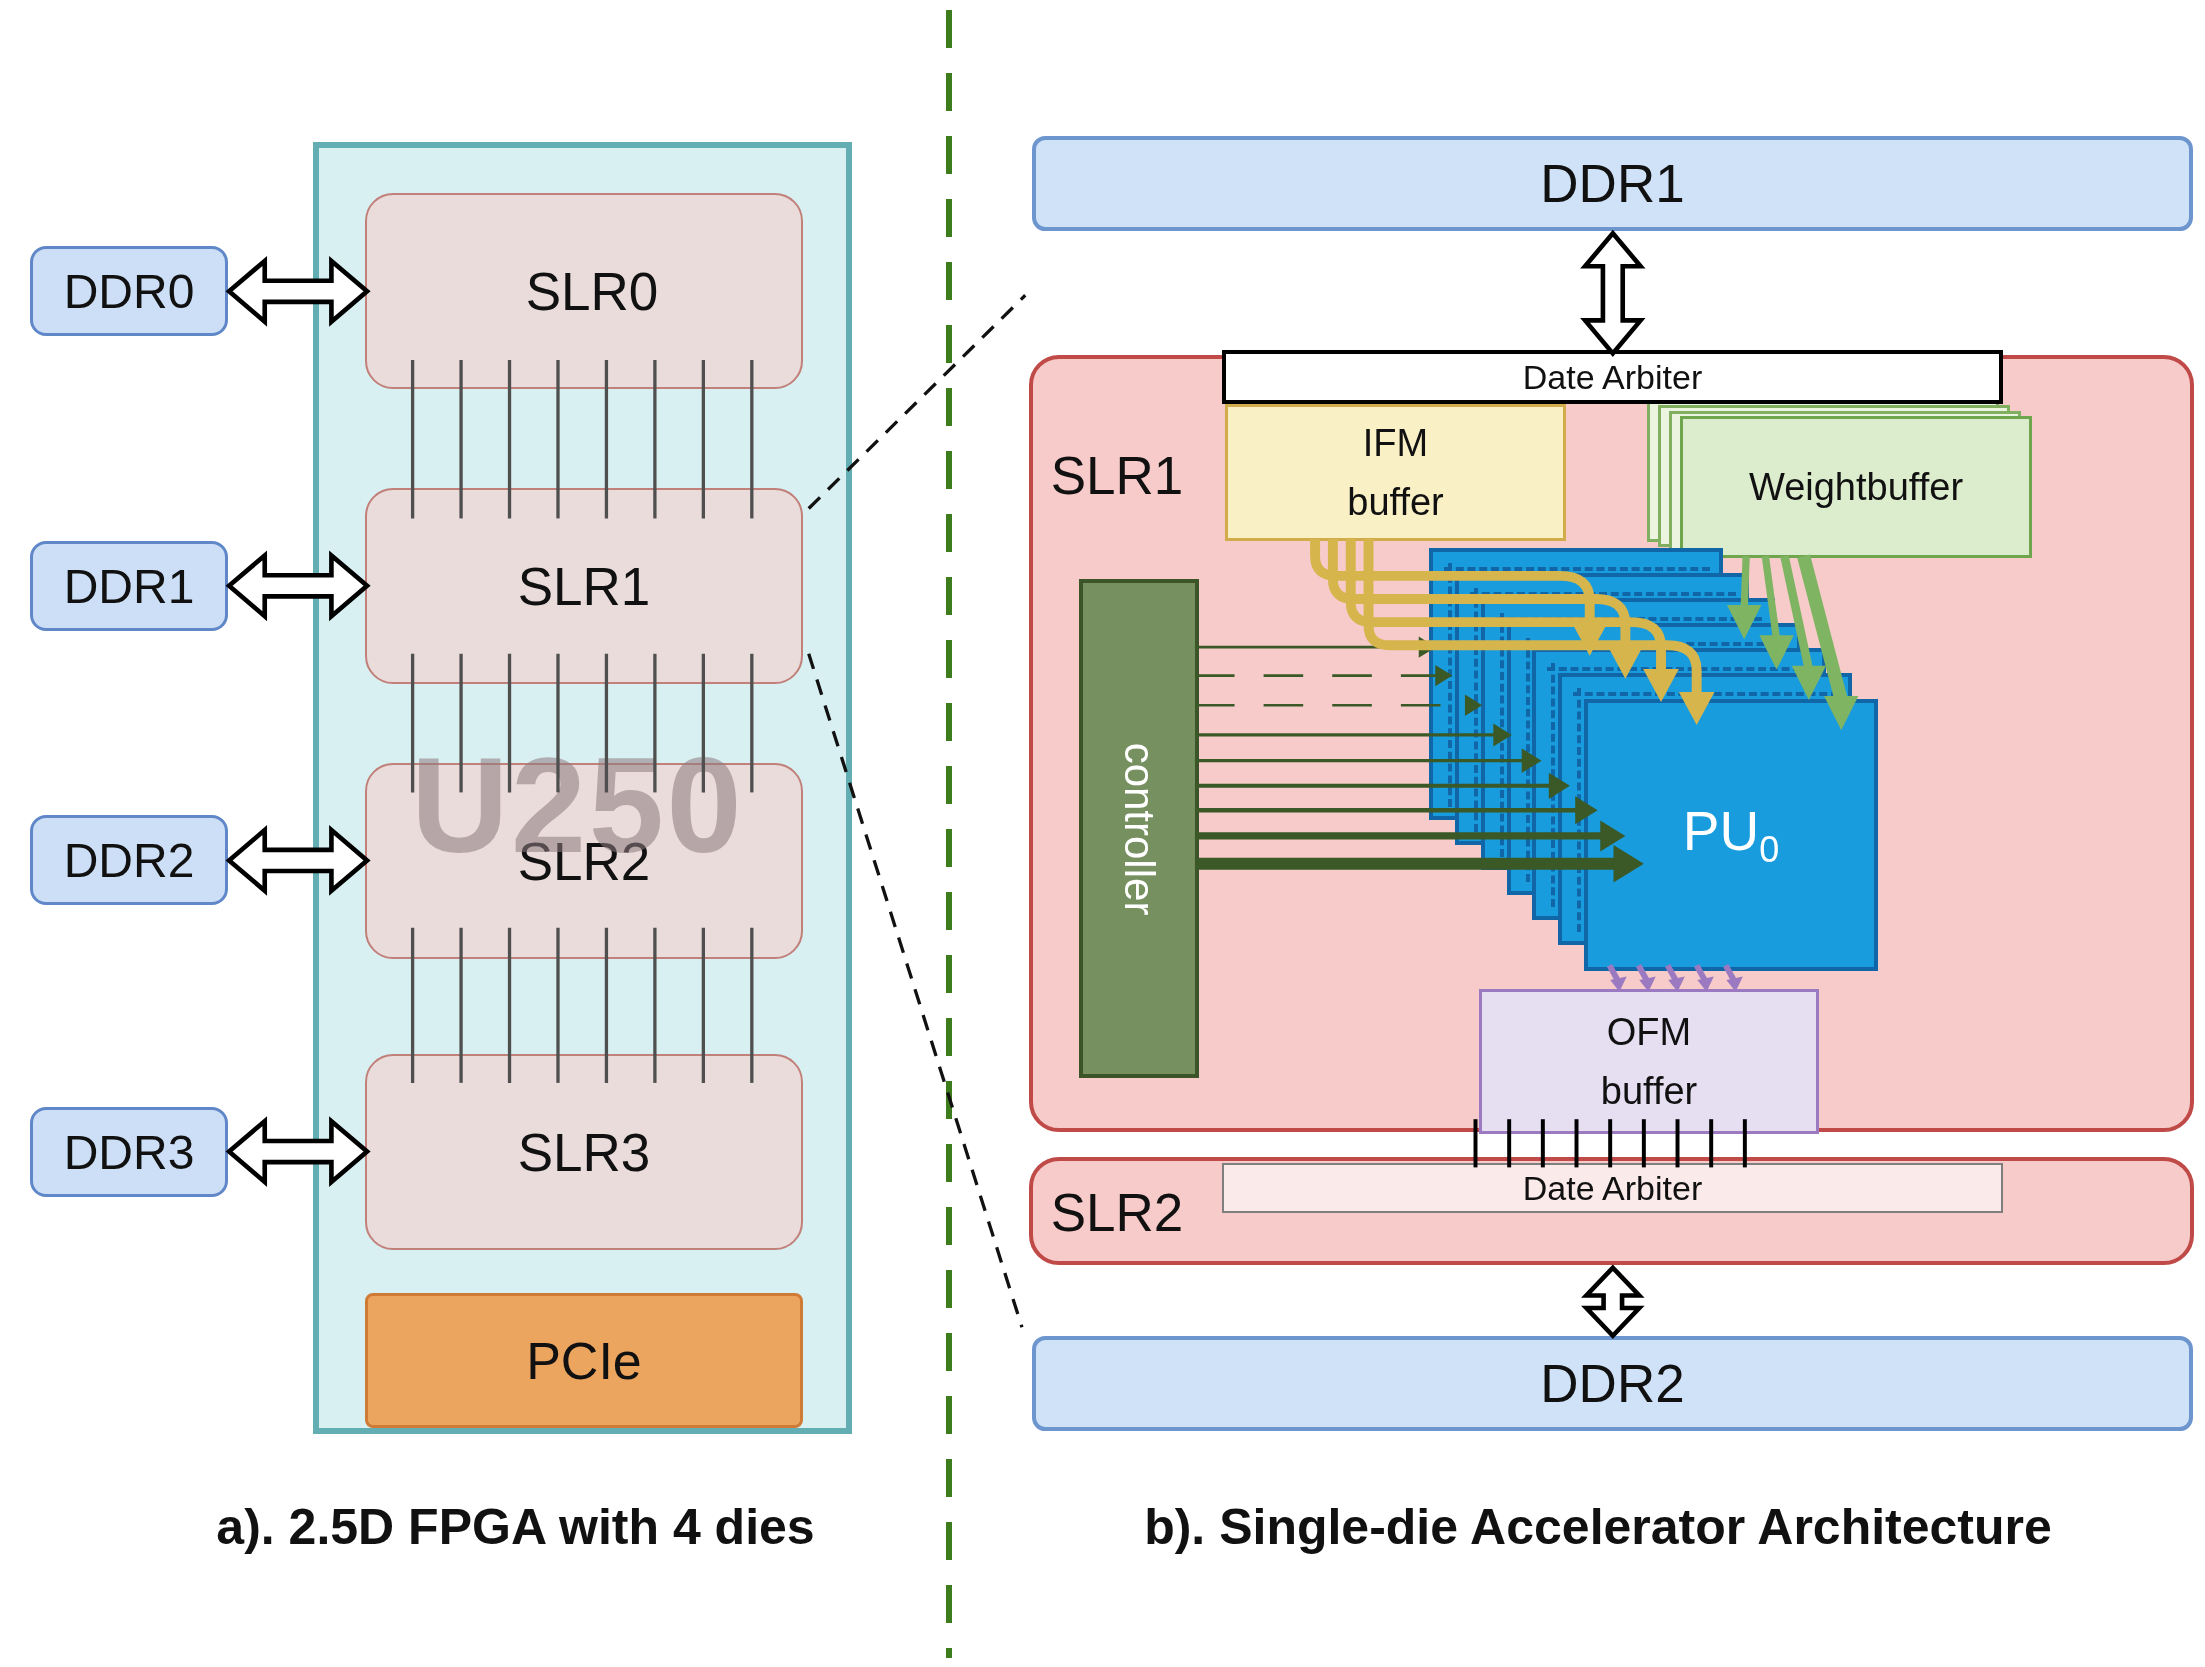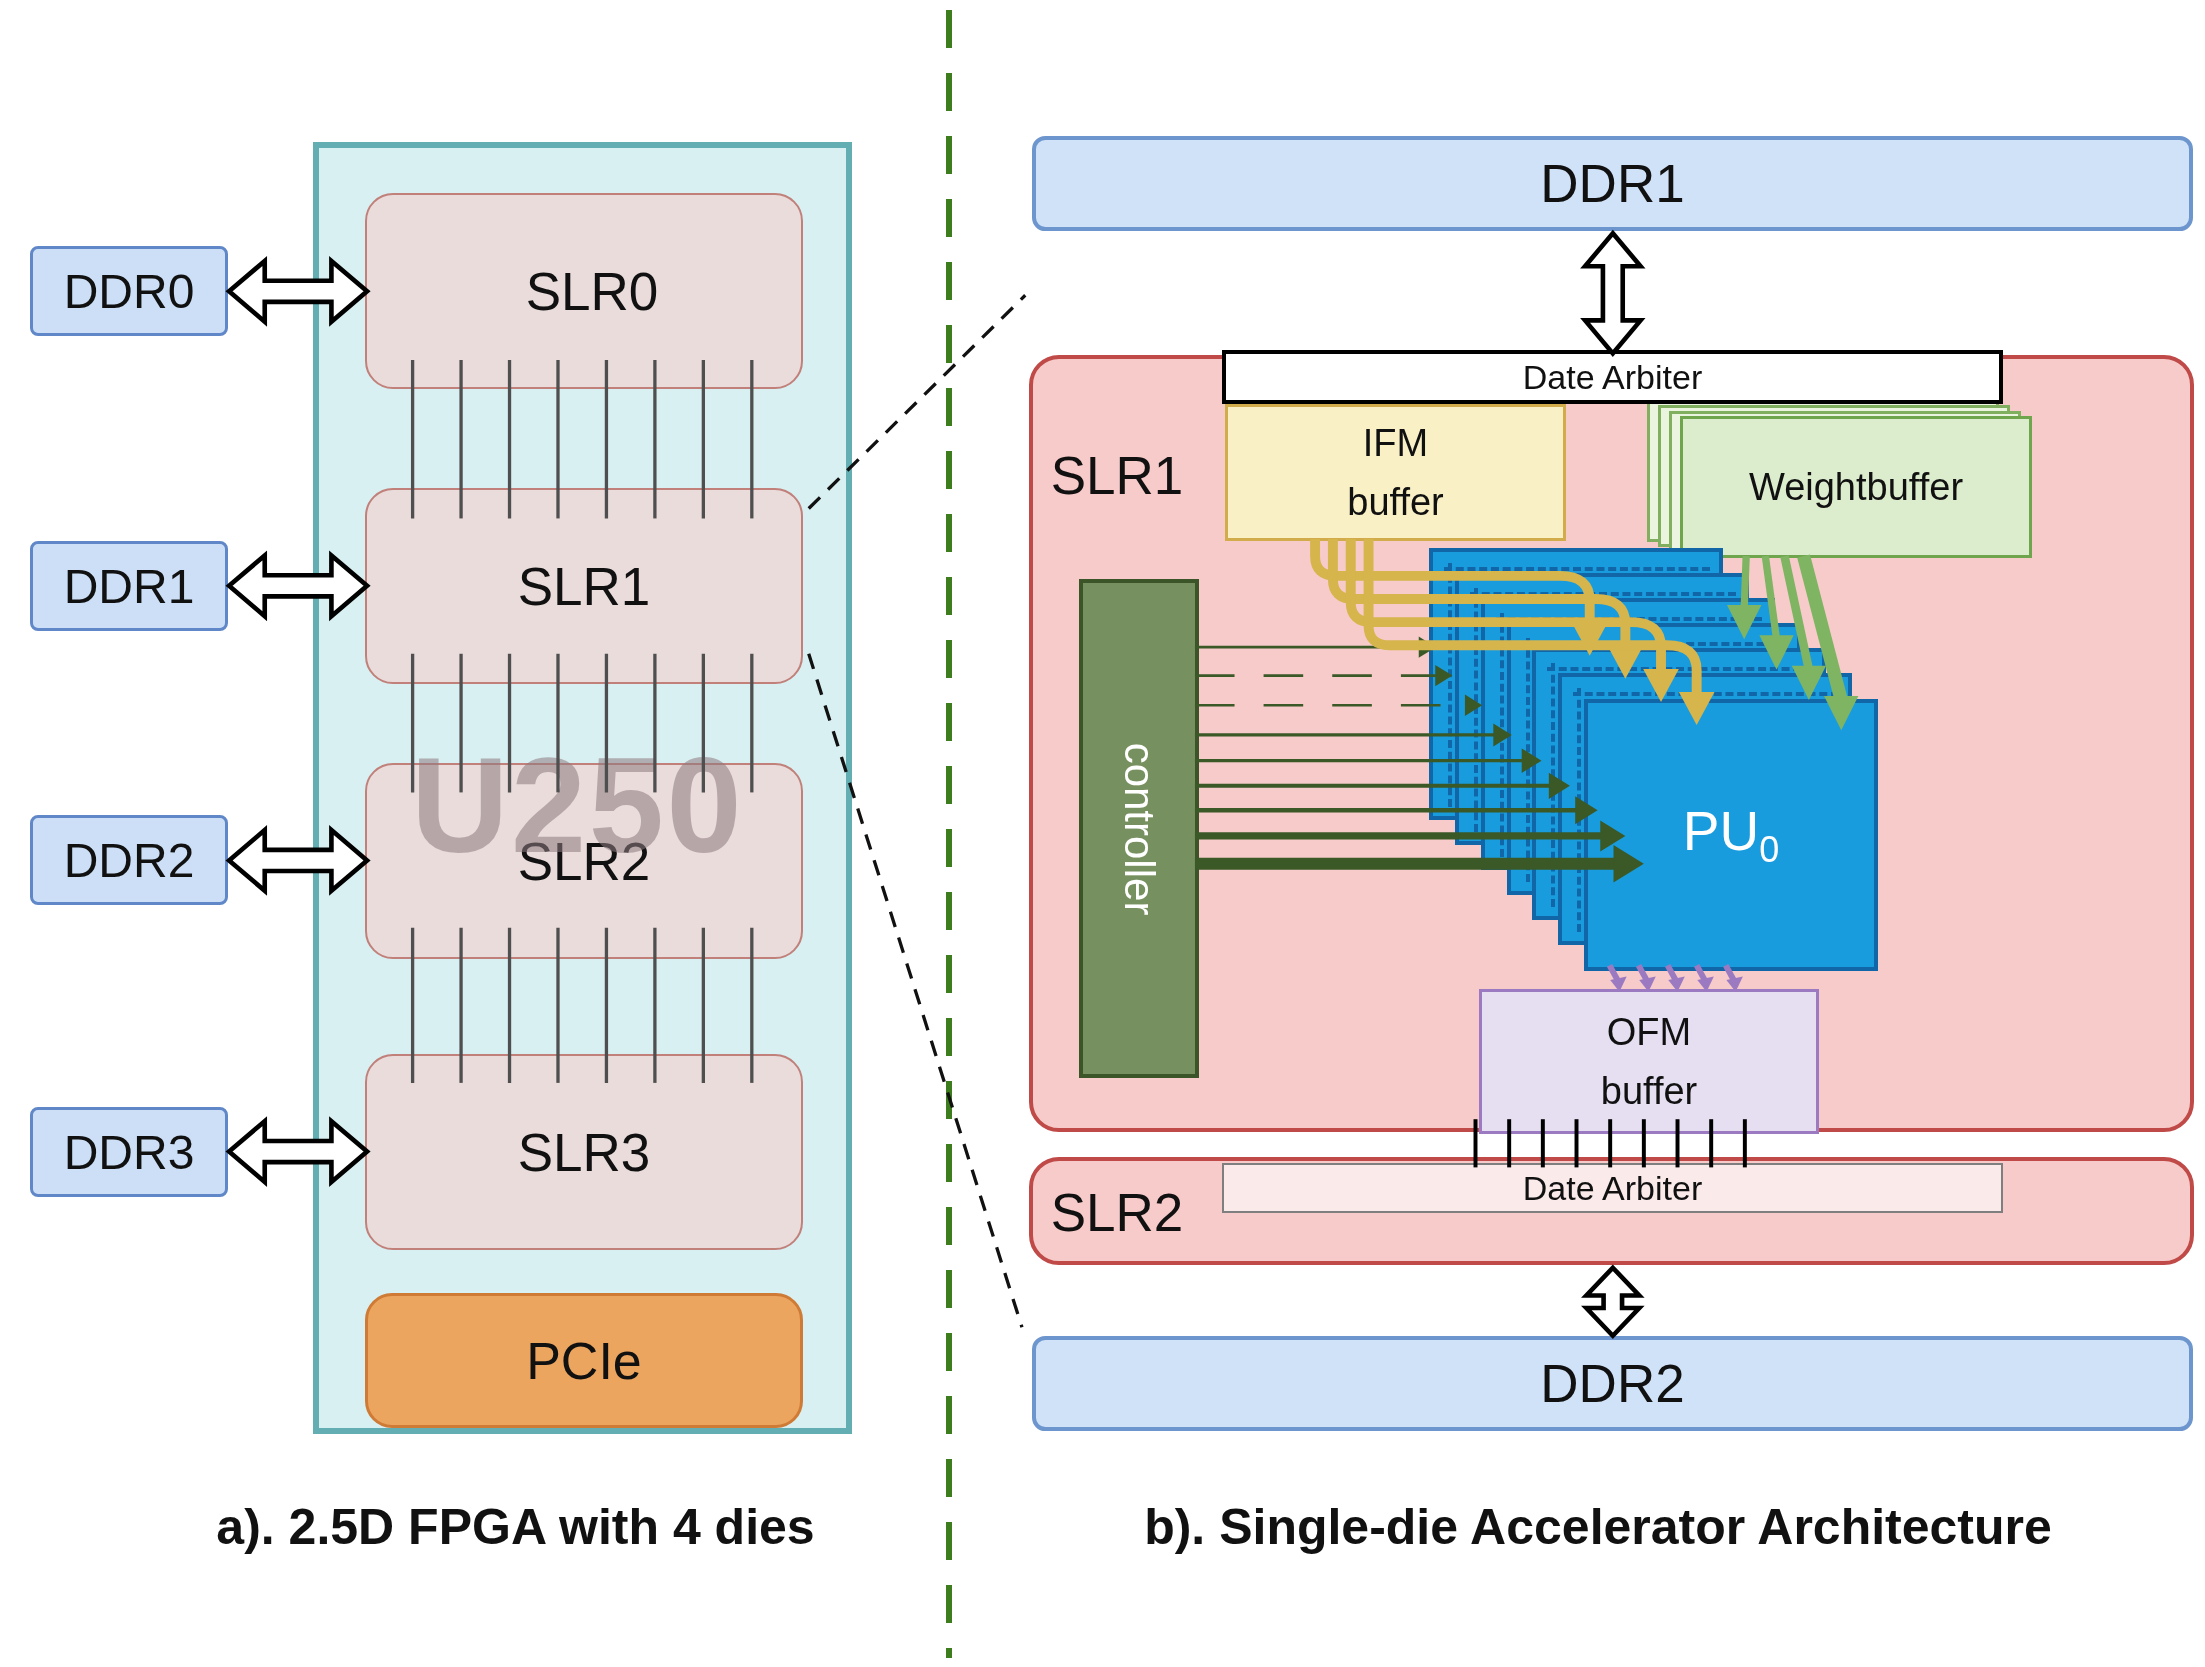--- a/index.html
+++ b/index.html
@@ -6,25 +6,25 @@
   #canvas{position:relative;width:2205px;height:1668px;background:#ffffff;overflow:hidden;
           font-family:"Liberation Sans", sans-serif;color:#111;}
   .abs{position:absolute;}
   .ctr{display:flex;align-items:center;justify-content:center;text-align:center;}
   
   .fpga-outline{left:313px;top:142px;width:539px;height:1292px;background:#D8F0F2;
                 border:6.6px solid #62AEB2;box-sizing:border-box;z-index:1;}
   .slr-die{left:365px;width:438px;height:196px;background:#E9DCDB;border:2.6px solid #C1807A;
            border-radius:28px;box-sizing:border-box;font-size:53px;z-index:5;}
   .pcie{left:365px;top:1293px;width:438px;height:135px;background:#ECA55F;border:3.3px solid #CF7B35;
-        border-radius:27px;box-sizing:border-box;font-size:52px;z-index:5;}
+        border-radius:8px;box-sizing:border-box;font-size:52px;z-index:5;}
   .u250{left:396px;top:726px;width:363px;height:158px;font-size:135px;font-weight:bold;
         color:#8F7B80;opacity:.55;z-index:8;letter-spacing:2.6px;}
   .ddr-chip{left:30px;width:198px;height:90px;background:#CCDFF6;border:3.3px solid #6088C8;
-            border-radius:8px;box-sizing:border-box;font-size:48px;z-index:5;}
+            border-radius:16px;box-sizing:border-box;font-size:48px;z-index:5;}
   .caption{font-weight:bold;font-size:50px;z-index:12;white-space:nowrap;}
   #caption-a{left:106px;top:1494px;width:819px;height:66px;}
   #caption-b{left:1017px;top:1494px;width:1162px;height:66px;}
   
   .divider{left:946px;top:10px;width:6px;height:1648px;z-index:15;
            background:repeating-linear-gradient(to bottom,#3E7D1D 0 38px,transparent 38px 63px);}
   
   .ddr-bar{left:1032px;width:1161px;height:95px;background:#CFE2F7;border:4px solid #6E96CE;
            border-radius:13.2px;box-sizing:border-box;font-size:53px;z-index:5;}
   #ddr1{top:136px;}

